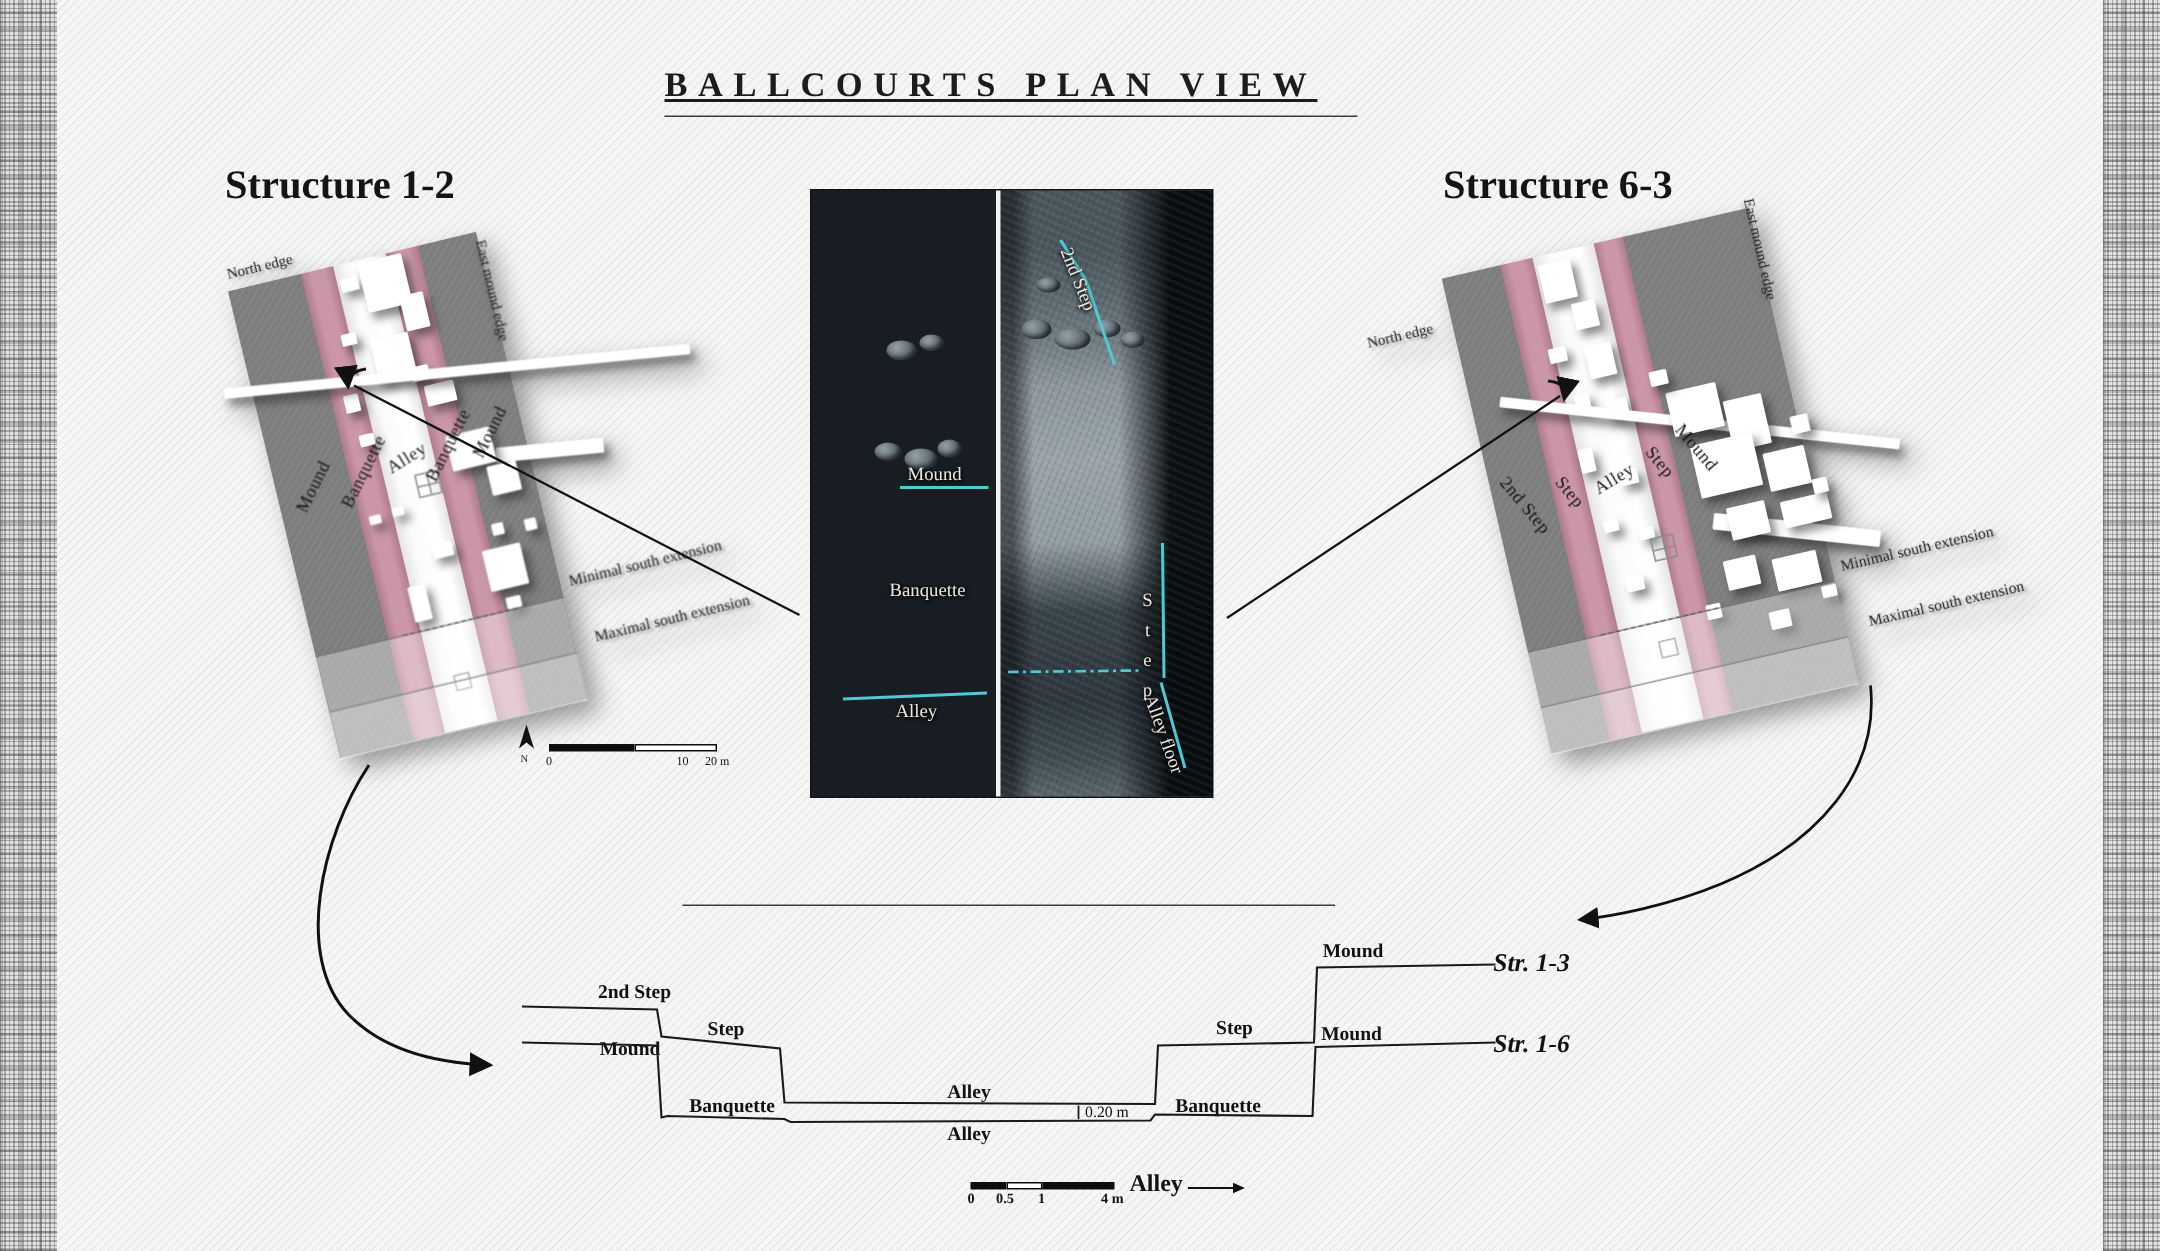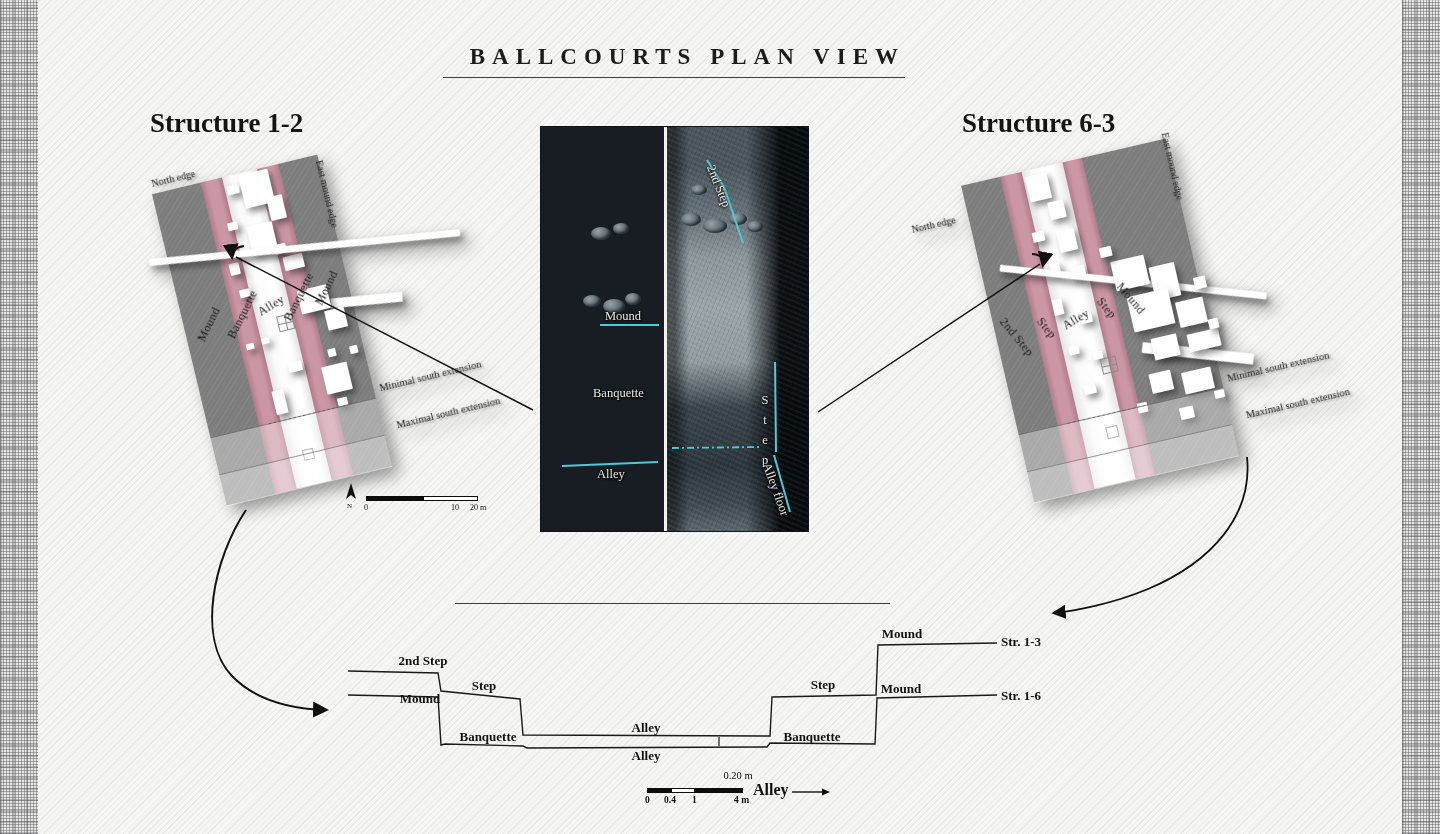--- a/index.html
+++ b/index.html
@@ -8,22 +8,22 @@
     background-color:#f6f6f5;
     background-image:repeating-linear-gradient(135deg, rgba(140,140,150,.12) 0 1px, transparent 1px 4px);}
   .border-strip{position:absolute;top:0;width:38px;height:100%;background-color:#e4e4e2;
     background-image:
       repeating-linear-gradient(0deg, rgba(70,70,75,.38) 0 1px, transparent 1px 3px),
       repeating-linear-gradient(90deg, rgba(70,70,75,.38) 0 1px, transparent 1px 3px),
       repeating-linear-gradient(0deg, rgba(40,40,45,.22) 0 2px, transparent 2px 11px),
       repeating-linear-gradient(90deg, rgba(40,40,45,.22) 0 2px, transparent 2px 13px);}
   .border-strip.left{left:0;} .border-strip.right{right:0;}
 
-  .main-title{position:absolute;left:443px;top:44px;width:462px;text-align:right;
-    font-weight:bold;font-size:23px;letter-spacing:7px;color:#1c1c1c;}
+  .main-title{position:absolute;left:443px;top:44px;width:462px;text-align:left;
+    font-weight:bold;font-size:23px;letter-spacing:7px;color:#1c1c1c;text-decoration:underline;}
   .rule{position:absolute;height:1px;background:#3c3c3c;}
   .title-rule{left:443px;top:77px;width:462px;}
   .profiles-title{position:absolute;left:443px;top:572px;width:462px;text-align:center;
     font-weight:bold;font-size:21px;letter-spacing:6px;color:#1c1c1c;}
   .profiles-rule{left:455px;top:603px;width:435px;}
 
   .struct-heading{position:absolute;font-weight:bold;font-size:27px;color:#141414;}
   .sh12{left:150px;top:108px;} .sh13{left:962px;top:108px;}
 
   
@@ -83,21 +83,21 @@
     text-shadow:0 0 3px rgba(0,0,0,.9),1px 1px 2px rgba(0,0,0,.8);}
   .photo-label.rot68{transform:rotate(68deg);transform-origin:left top;}
   .photo-label.rot70{transform:rotate(70deg);transform-origin:left top;}
   .photo-label.vert{writing-mode:vertical-rl;text-orientation:upright;letter-spacing:6px;}
   .photo-svg{position:absolute;left:0;top:0;z-index:4;}
 
   
   .pf-label{position:absolute;transform:translate(-50%,-50%);font-weight:bold;font-size:13px;
     color:#111;white-space:nowrap;z-index:6;}
   .pf-small{font-weight:normal;font-size:10.5px;}
-  .pf-name{font-size:13px;}
+  .pf-name{font-size:17px;font-style:italic;}
 
   
   .prof-scale{position:absolute;left:640px;top:780px;width:220px;height:34px;z-index:6;}
   .fs-seg{position:absolute;top:8px;height:5px;box-sizing:border-box;}
   .fs-b1{left:7px;width:24px;background:#0d0d0d;}
   .fs-w{left:31px;width:24px;background:#fff;border:1px solid #0d0d0d;}
   .fs-b2{left:55px;width:48px;background:#0d0d0d;}
   .fs-tick{position:absolute;top:15px;font-size:9.5px;font-weight:bold;color:#111;}
   .east-label{position:absolute;left:113px;top:1px;font-size:16px;font-weight:bold;color:#111;}
 
@@ -271,28 +271,28 @@
   <div class="pf-label" style="left:902px;top:634px;">Mound</div>
   <div class="pf-label pf-name" style="left:1021px;top:642px;">Str. 1-3</div>
 
   <div class="pf-label" style="left:420px;top:699px;">Mound</div>
   <div class="pf-label" style="left:488px;top:737px;">Banquette</div>
   <div class="pf-label" style="left:646px;top:756px;">Alley</div>
   <div class="pf-label" style="left:812px;top:737px;">Banquette</div>
   <div class="pf-label" style="left:901px;top:689px;">Mound</div>
   <div class="pf-label pf-name" style="left:1021px;top:696px;">Str. 1-6</div>
 
-  <div class="pf-label pf-small" style="left:738px;top:742px;margin-top:33px;">0.20 m</div>
+  <div class="pf-label pf-small" style="left:738px;top:742px;">0.20 m</div>
 
   <div class="prof-scale">
     <div class="fs-seg fs-b1"></div>
     <div class="fs-seg fs-w"></div>
     <div class="fs-seg fs-b2"></div>
     <div class="fs-tick" style="left:5px;">0</div>
-    <div class="fs-tick" style="left:24px;">0.4</div>
+    <div class="fs-tick" style="left:24px;">0.5</div>
     <div class="fs-tick" style="left:52px;">1</div>
     <div class="fs-tick" style="left:94px;">4 m</div>
     <div class="east-label">Alley</div>
     <svg width="40" height="12" style="position:absolute;left:152px;top:6px;">
       <line x1="0" y1="6" x2="30" y2="6" stroke="#111" stroke-width="1.4"></line>
       <polygon points="30,2.5 38,6 30,9.5" fill="#111"></polygon>
     </svg>
   </div>
 
   <svg class="overlay-svg" width="1440" height="834" viewBox="0 0 1440 834">

